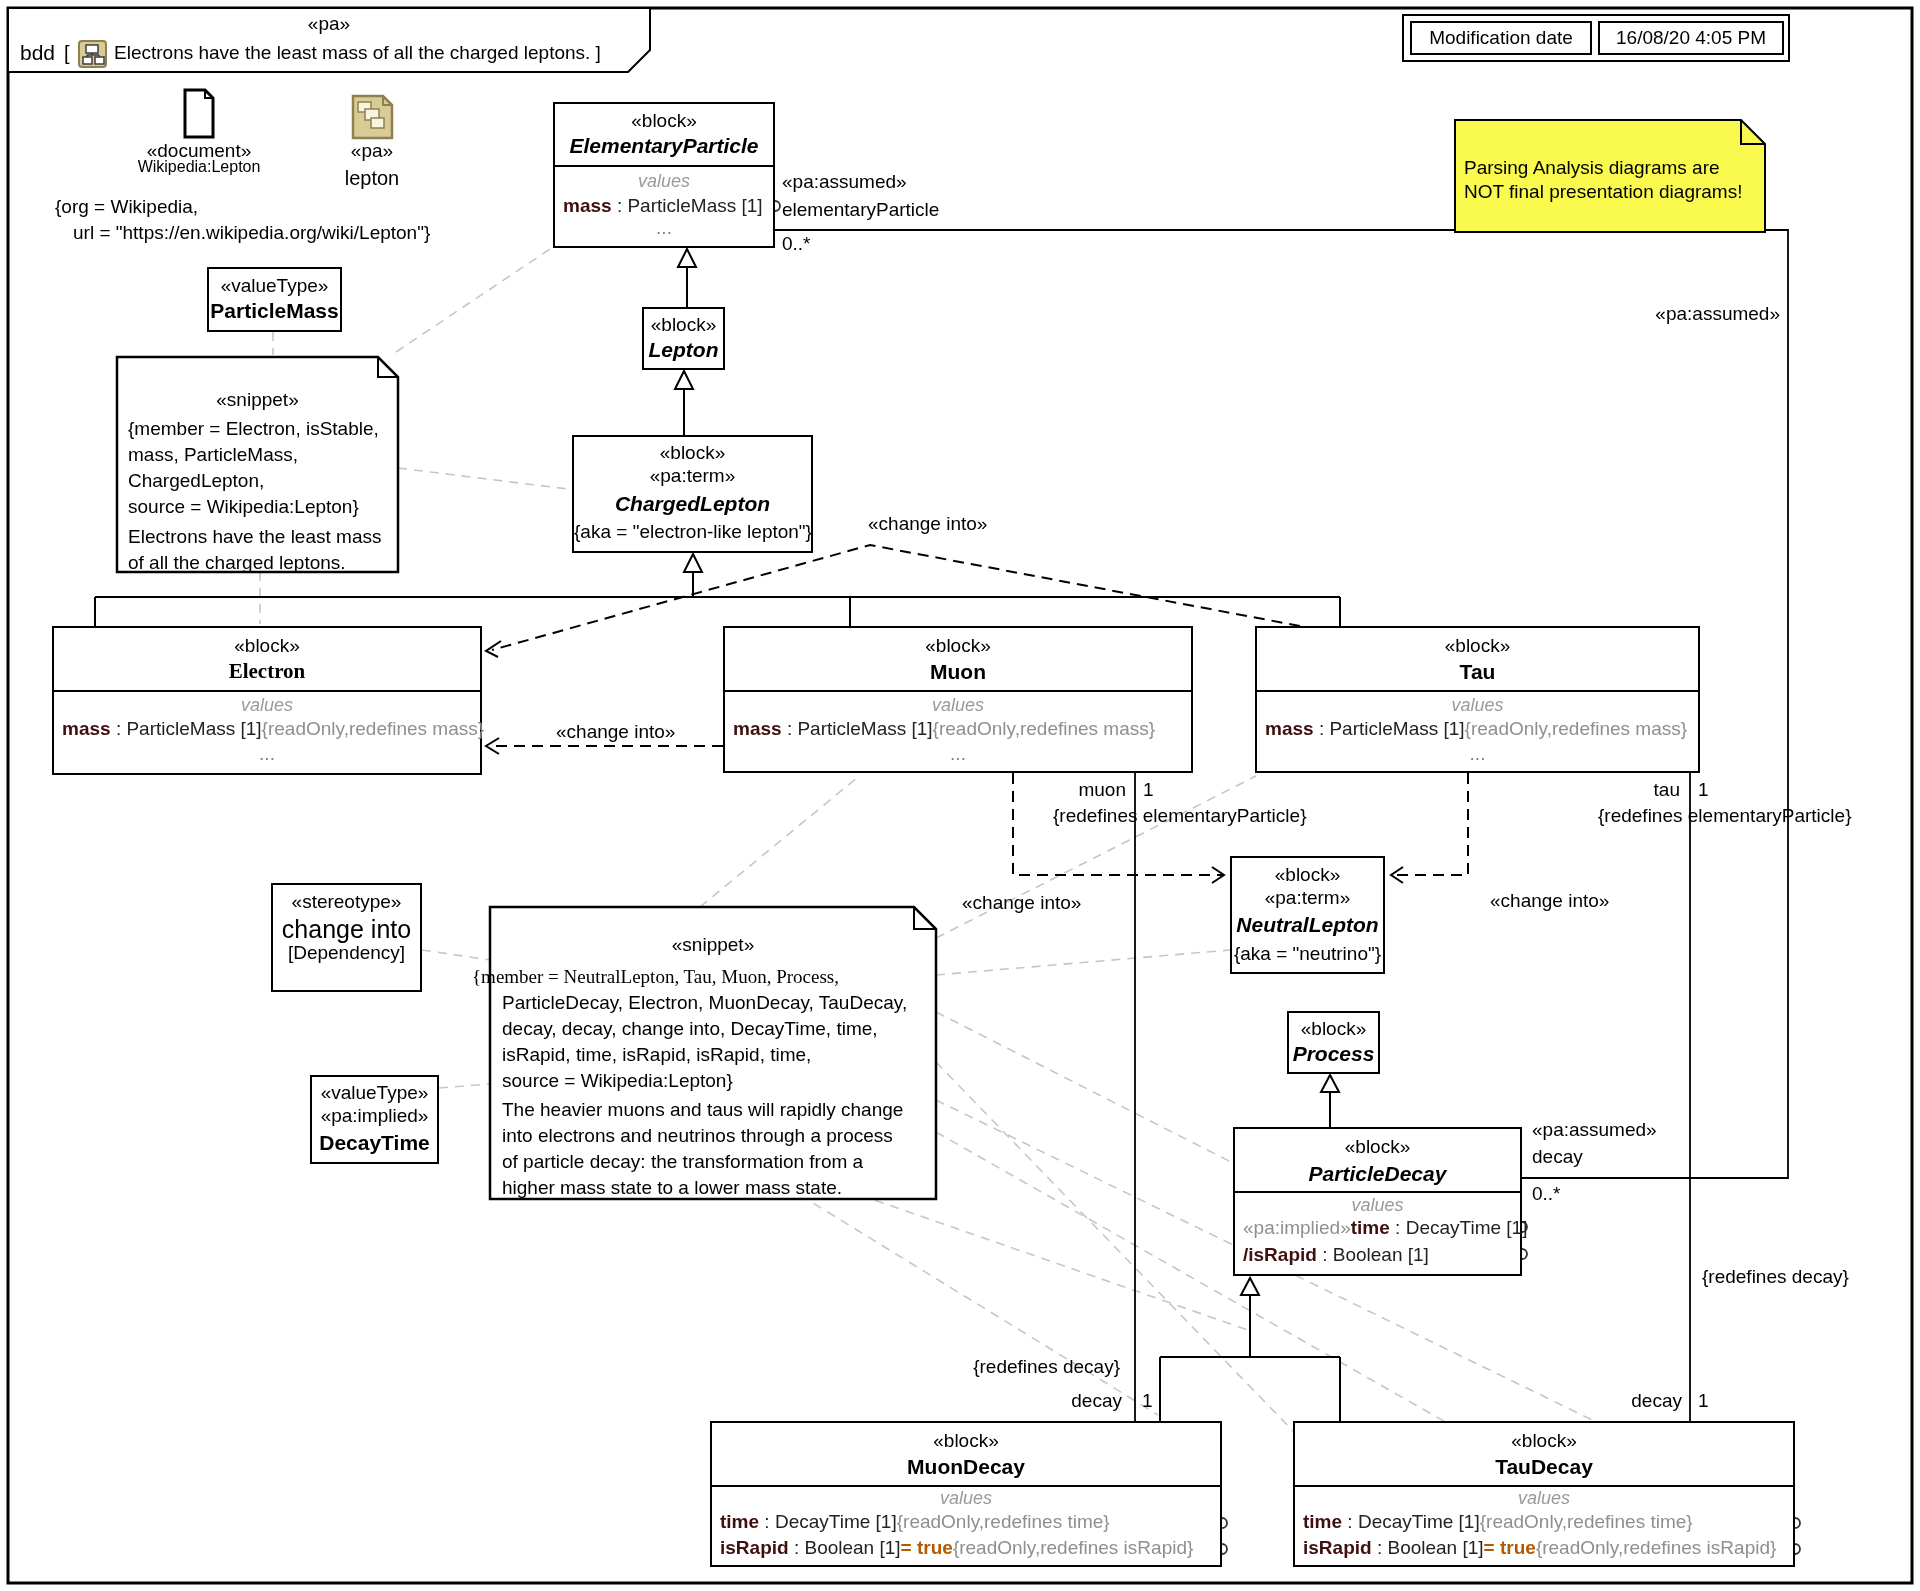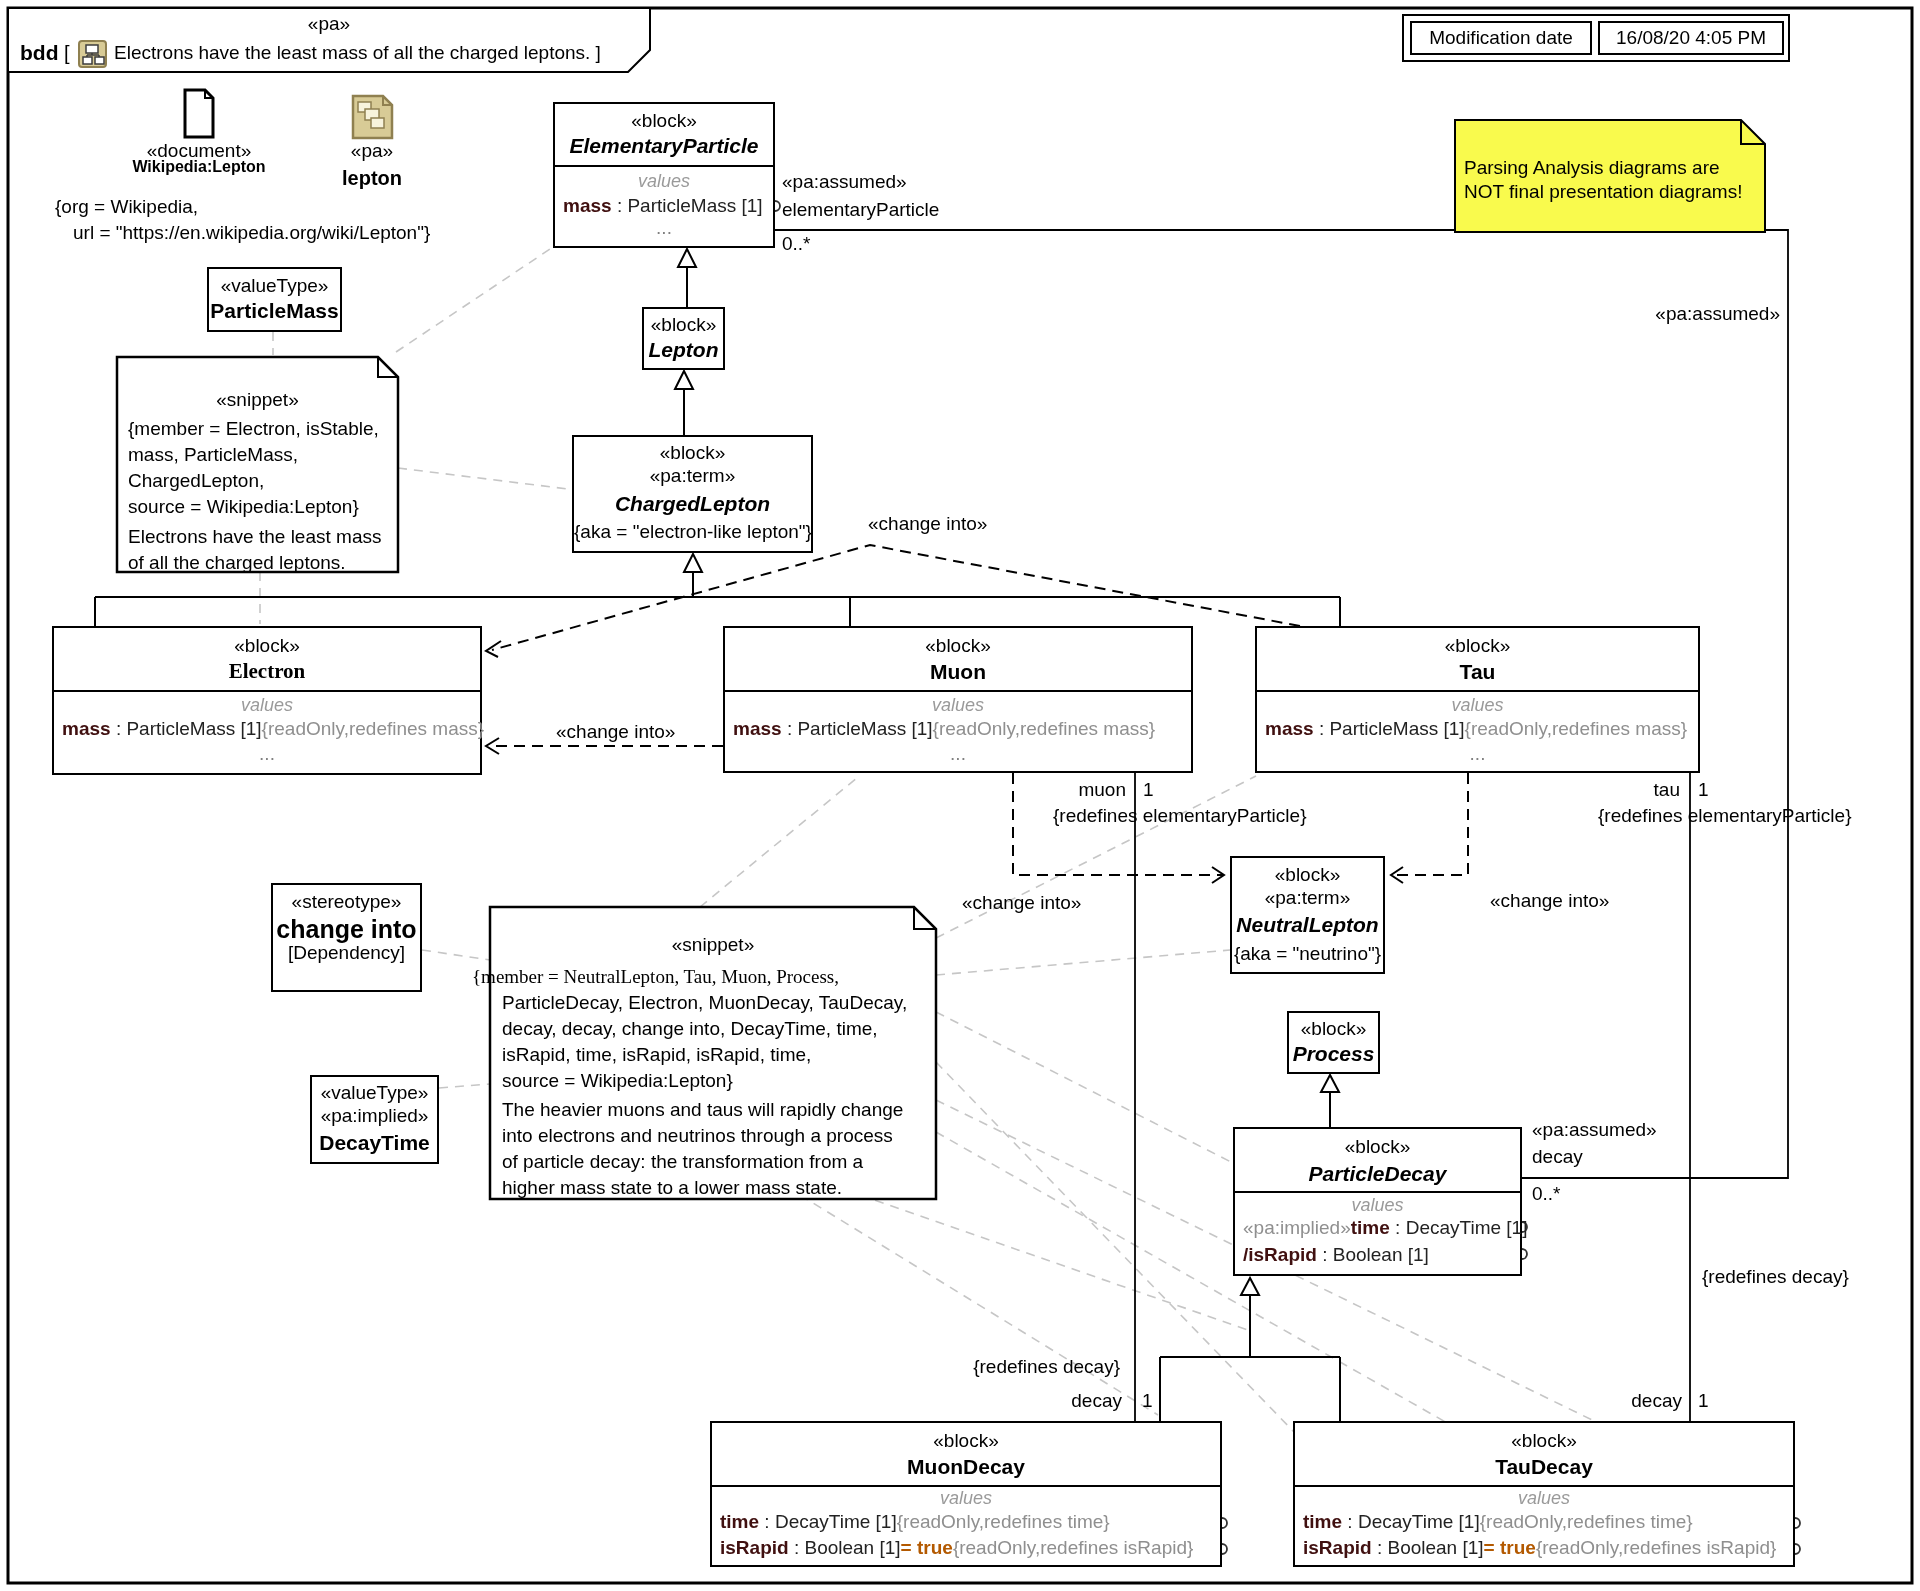--- a/index.html
+++ b/index.html
@@ -19,21 +19,21 @@
   .pname{color:#401010;font-weight:bold;}
   .pmid{color:#222;margin-top:23px;}
   .pcon{color:#8f8f8f;}
   .ppre{color:#8f8f8f;}
   .peq{color:#b35900;font-weight:bold;}
   .dots{color:#808080;}
   .lbl{position:absolute;white-space:pre;line-height:1.1;}
   .note-text{position:absolute;white-space:pre;line-height:1.1;text-align:center;}
   .center{text-align:center;}
   .right{text-align:right;}
-  .bold{font-weight:bold;}
+  .bold{font-weight:normal;}
   svg{position:absolute;left:0;top:0;}
 </style>
 </head>
 <body>
 
 <svg width="1920" height="1591" viewBox="0 0 1920 1591">
 
   <rect x="8" y="8" width="1904" height="1575" fill="none" stroke="#000" stroke-width="3"></rect>
 
   <g stroke="#c6c6c6" stroke-width="1.6" stroke-dasharray="9,7" fill="none">

